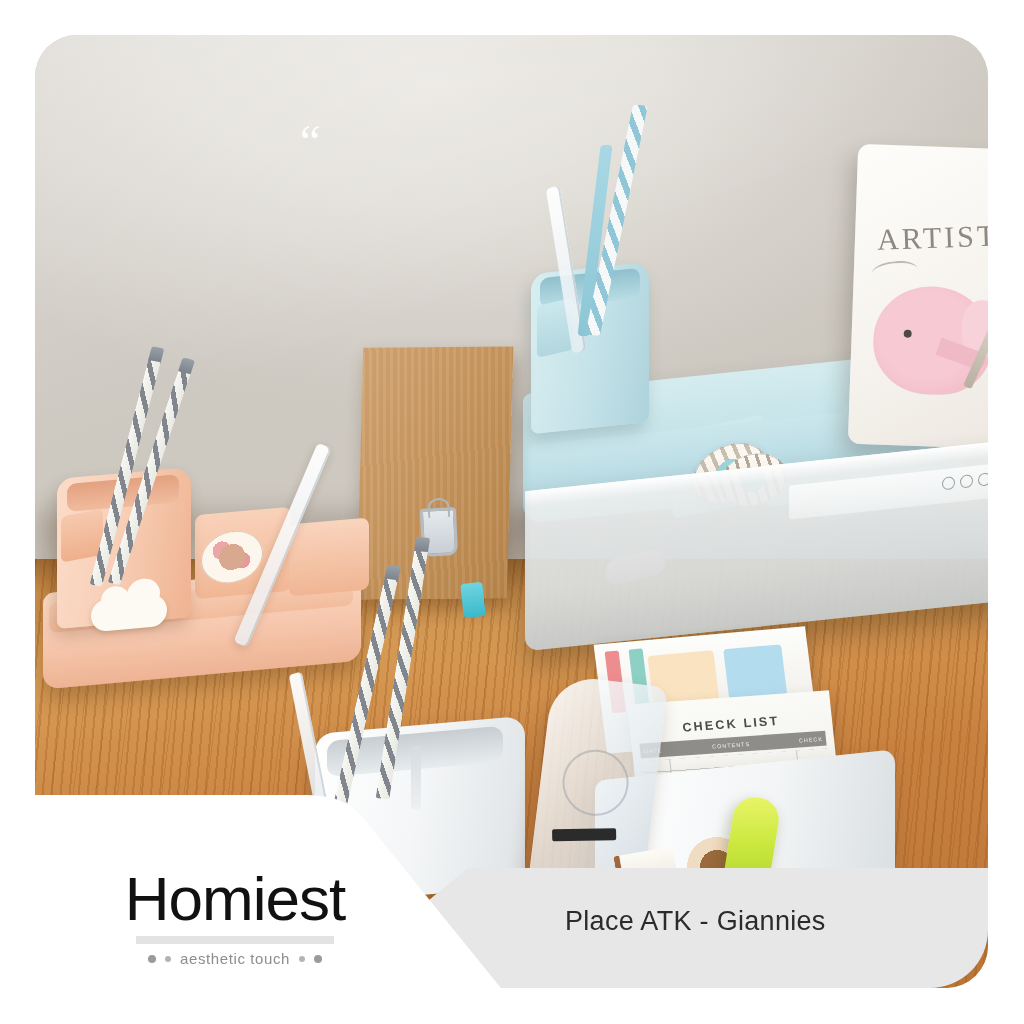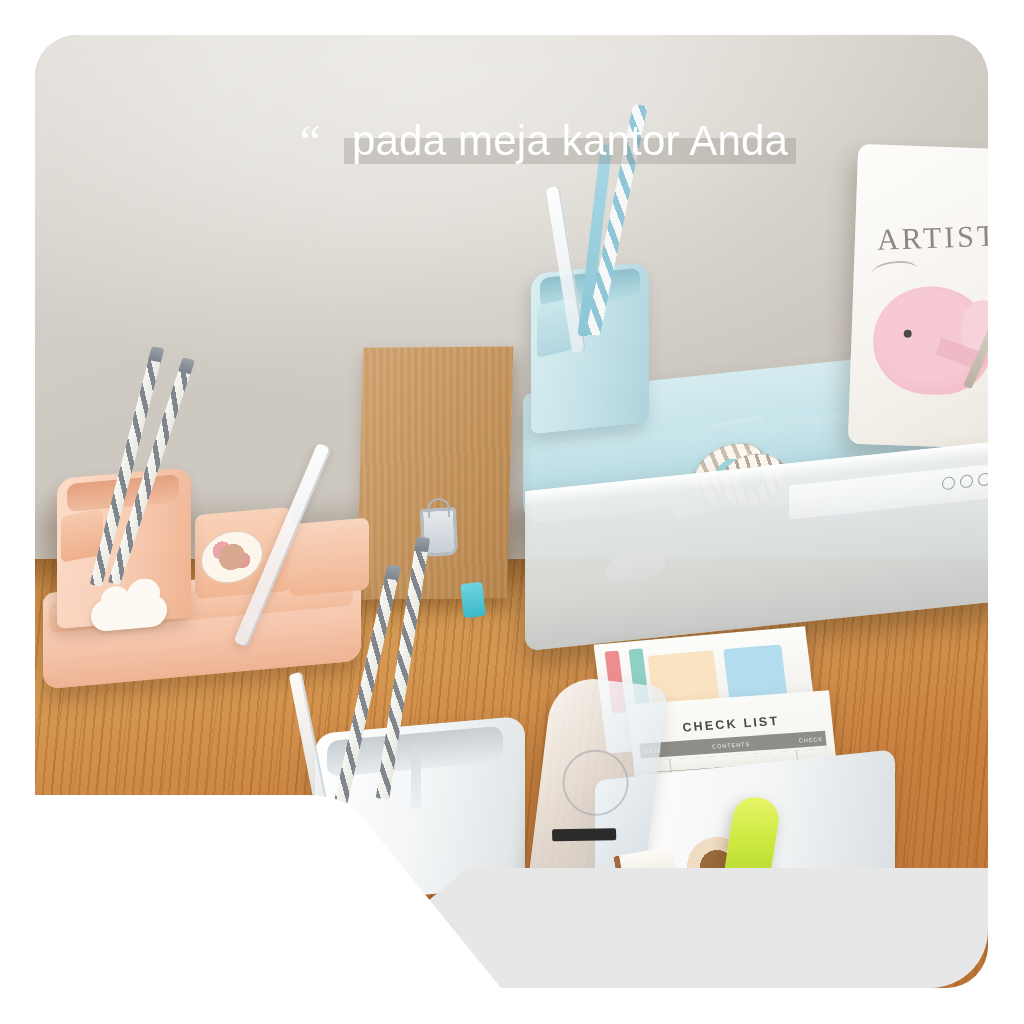--- a/index.html
+++ b/index.html
@@ -584,23 +584,34 @@
 
     <div class="obj" id="file-holder"></div>
     <div class="obj" id="tape-roll"></div>
     <div class="obj" id="highlighter"></div>
     <div class="obj" id="tape-dispenser"></div>
     <div class="obj" id="brown-label"></div>
 
     <div id="quote-block">
       <span class="qmark">“</span>
       <div id="quote-lines">
-        <div class="qrow"><span class="qline">pada meja kantor Anda</span></div>
       </div>
     </div>
   </div>
 
   <div id="footer-gray"></div>
   <div id="footer-white"></div>
 
-
+  <div id="logo-wrap">
+    <div id="brand-name">Homiest</div>
+    <div id="brand-rule"></div>
+    <div id="brand-tag-row">
+      <span class="dot d-lg"></span>
+      <span class="dot d-sm"></span>
+      <span id="brand-tagline">aesthetic touch</span>
+      <span class="dot d-sm"></span>
+      <span class="dot d-lg"></span>
+    </div>
+  </div>
+
+  <div id="product-label">Place ATK - Giannies</div>
 
 </div>
 
 </body></html>

